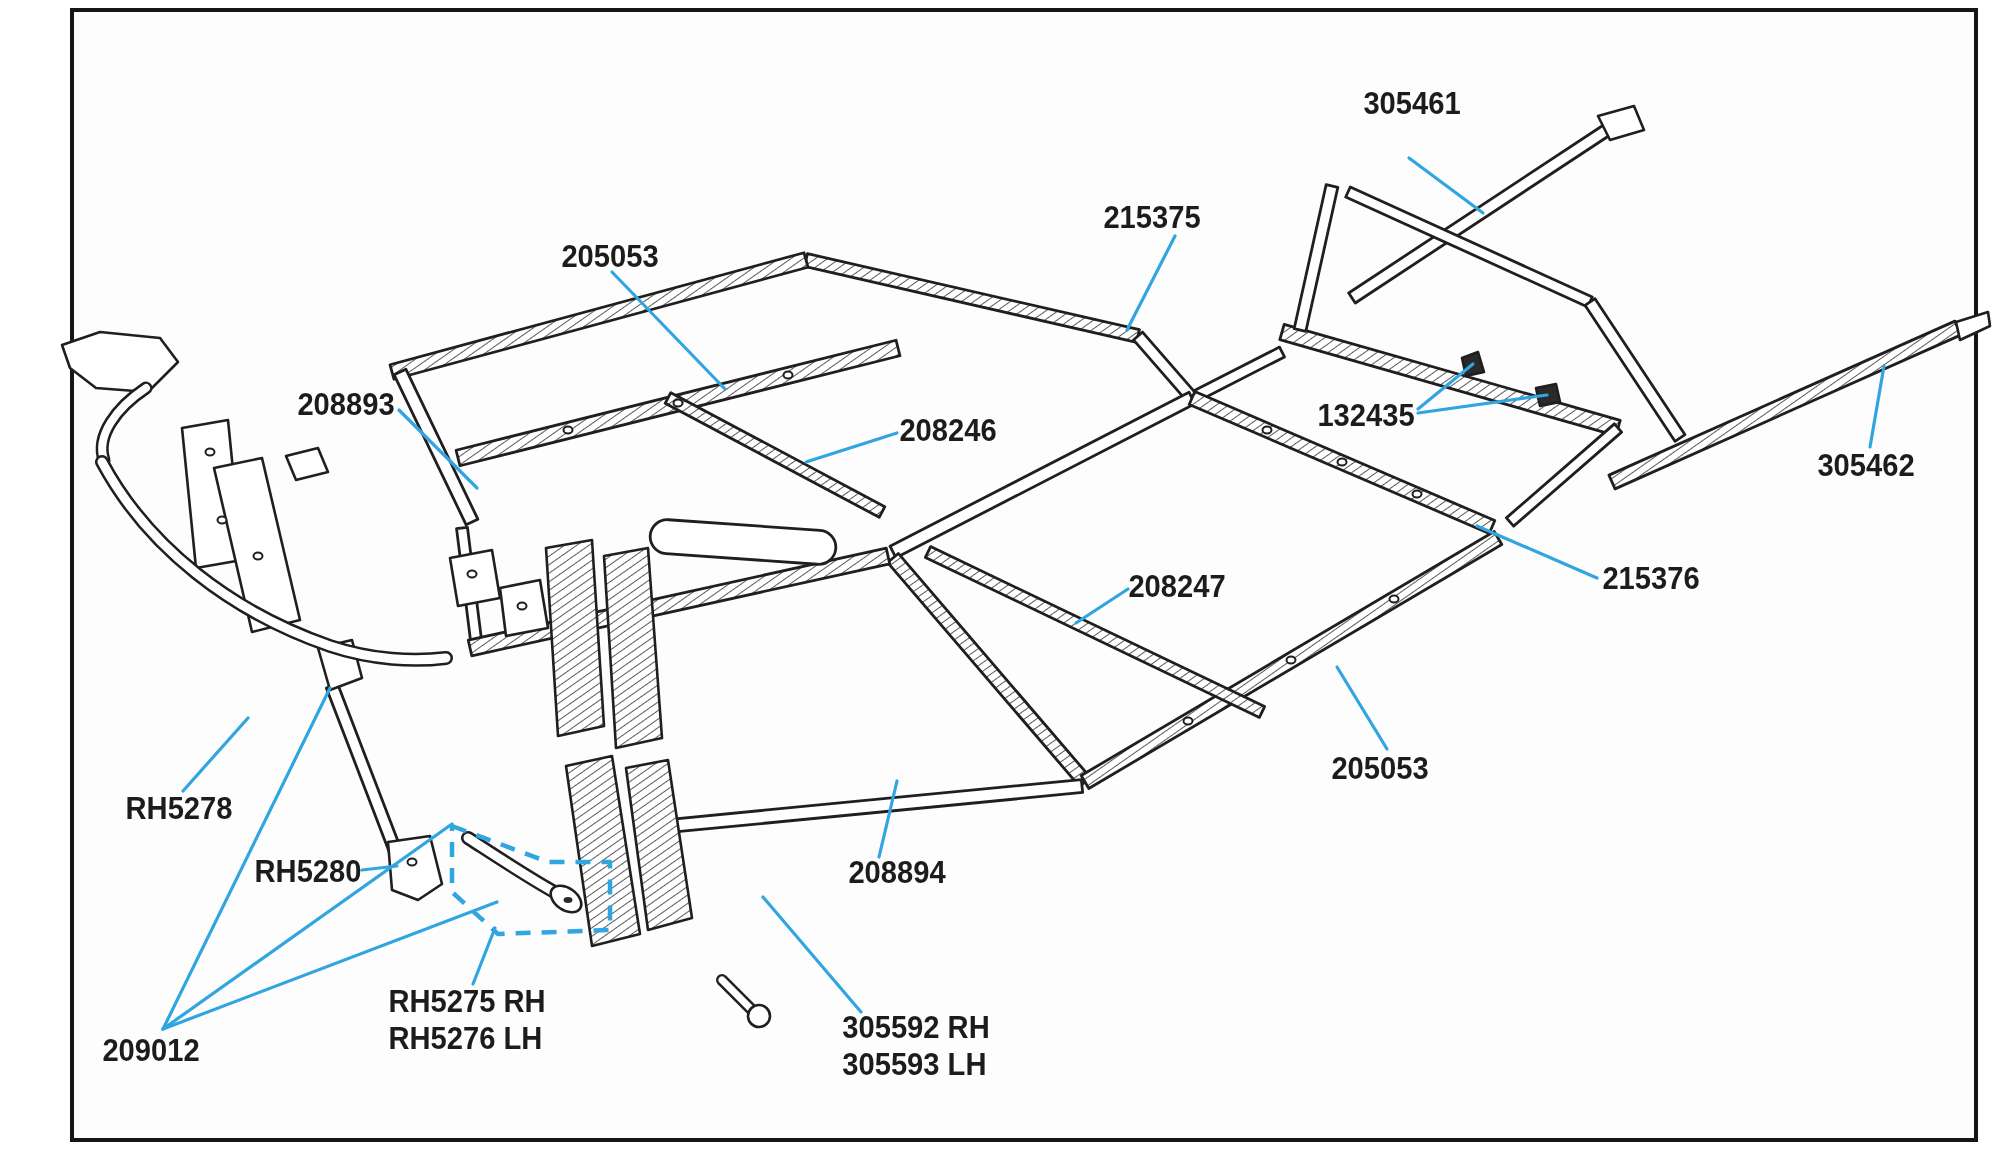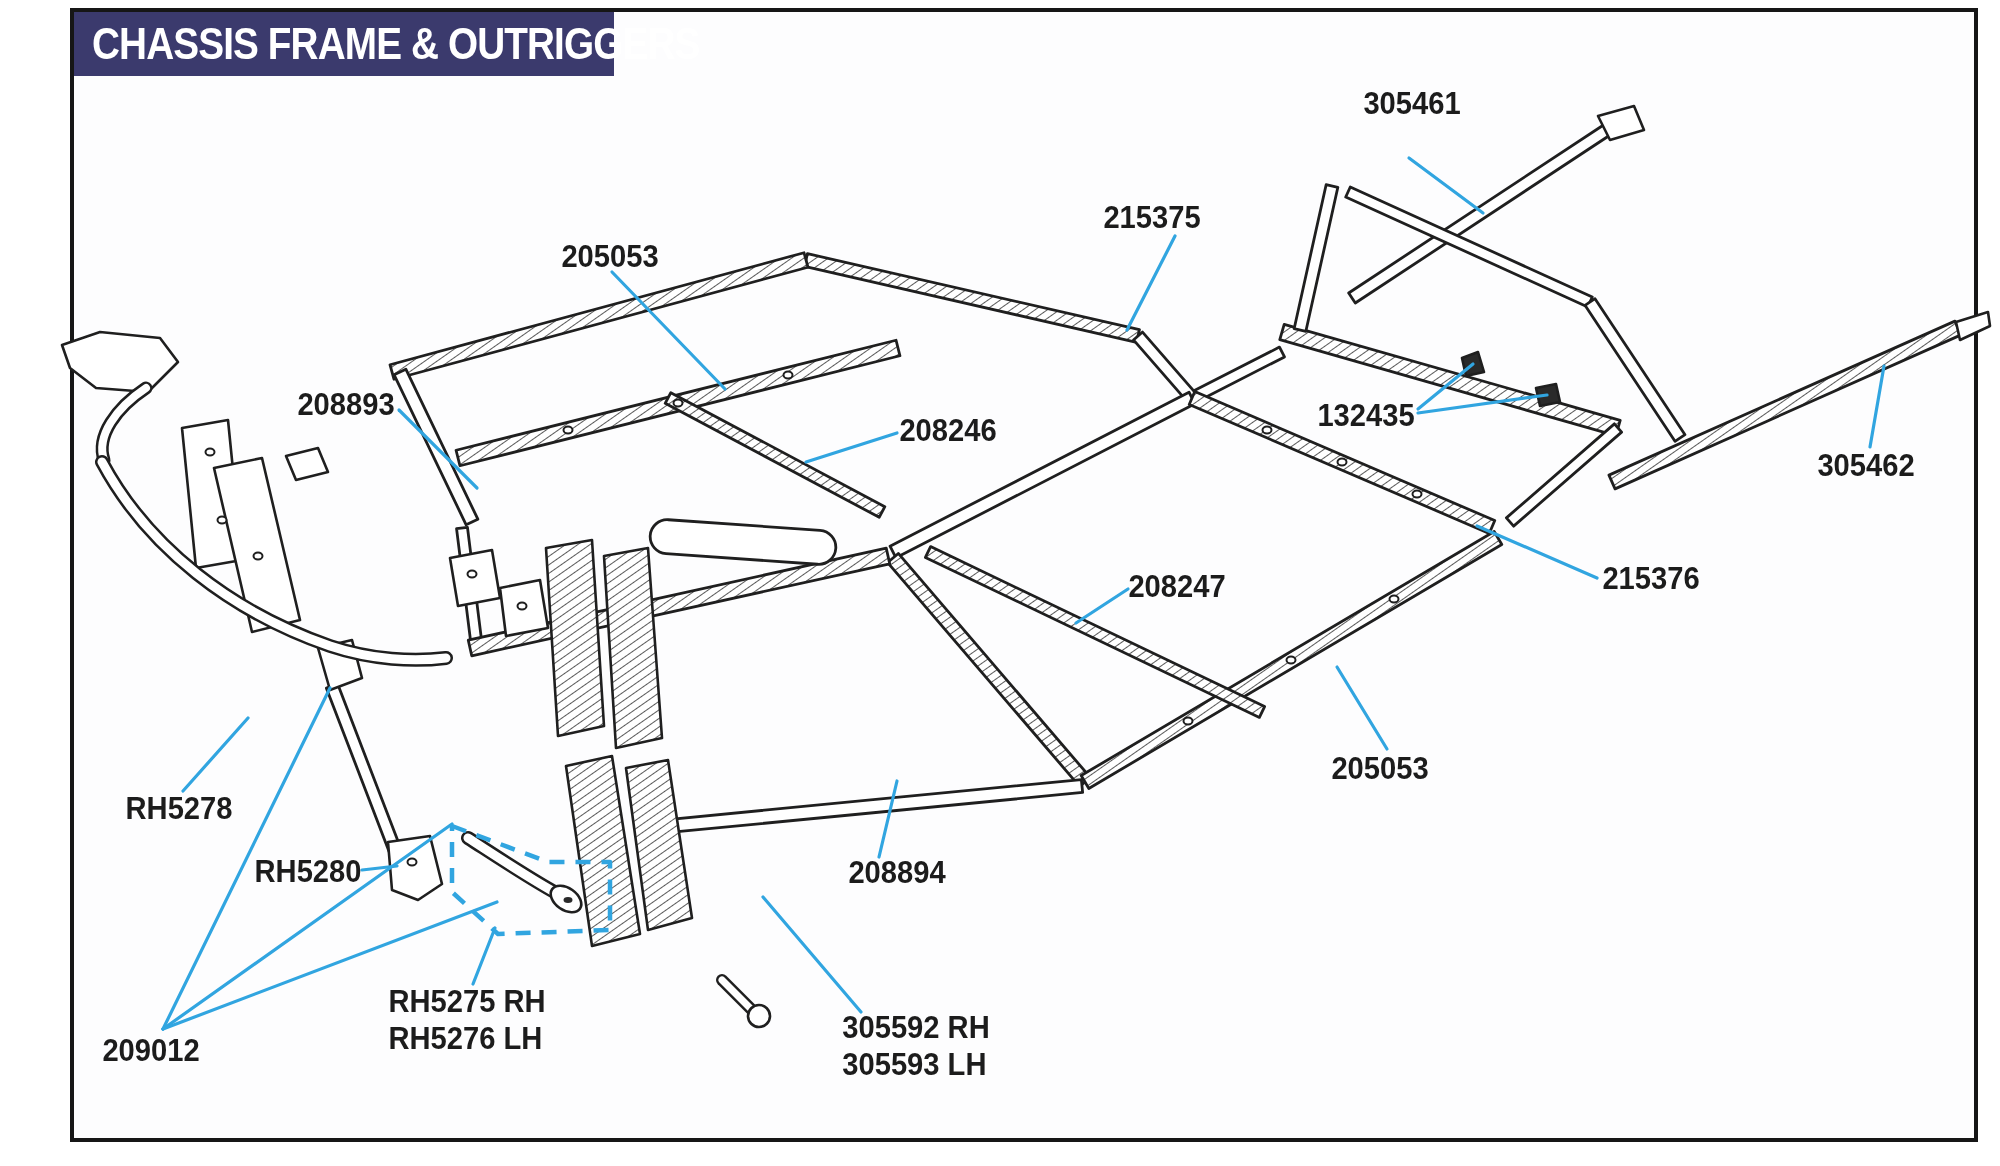--- a/index.html
+++ b/index.html
@@ -13,23 +13,20 @@
         transform:scaleX(.88);transform-origin:left center;white-space:nowrap;}
   #overlay{position:absolute;left:0;top:0;width:2000px;height:1166px;pointer-events:none;}
   .part-label{position:absolute;transform:translate(-50%,-50%) scaleX(.94);
         font-weight:700;font-size:31px;line-height:1.2;white-space:nowrap;text-align:left;}
 </style>
 </head>
 <body>
 
 <div class="page">
   <div class="frame-border"></div>
-  <div class="title-bar" style="background: rgb(59, 58, 109);">
-    <span style="color: rgb(255, 255, 255);">CHASSIS FRAME &amp; OUTRIGGERS</span>
-  </div>
   <svg id="overlay" viewBox="0 0 2000 1166" xmlns="http://www.w3.org/2000/svg">
       <defs>
         <pattern id="hatch" width="7" height="7" patternUnits="userSpaceOnUse" patternTransform="rotate(55)">
   <rect width="7" height="7" fill="#ffffff"></rect>
           <line x1="0" y1="0" x2="0" y2="7" stroke="#3c3c3c" stroke-width="1.7"></line>
         </pattern>
       </defs>
       <polygon points="1279.802230976821,339.69219158112656 1615.802230976821,435.69219158112656 1620.197769023179,420.30780841887344 1284.197769023179,324.30780841887344" fill="url(#hatch)" stroke="#1f1f1f" stroke-width="2.8" stroke-linejoin="round"></polygon>
       <polygon points="1355.3024680797907,303.0093616940647 1625.3024680797907,125.00936169406471 1618.6975319202093,114.99063830593529 1348.6975319202093,292.9906383059353" fill="#ffffff" stroke="#1f1f1f" stroke-width="2.8" stroke-linejoin="round"></polygon>
       <polygon points="1345.7240838063435,197.00701562604434 1587.7240838063435,307.00701562604434 1592.2759161936565,296.99298437395566 1350.2759161936565,186.99298437395566" fill="#ffffff" stroke="#1f1f1f" stroke-width="2.8" stroke-linejoin="round"></polygon>

